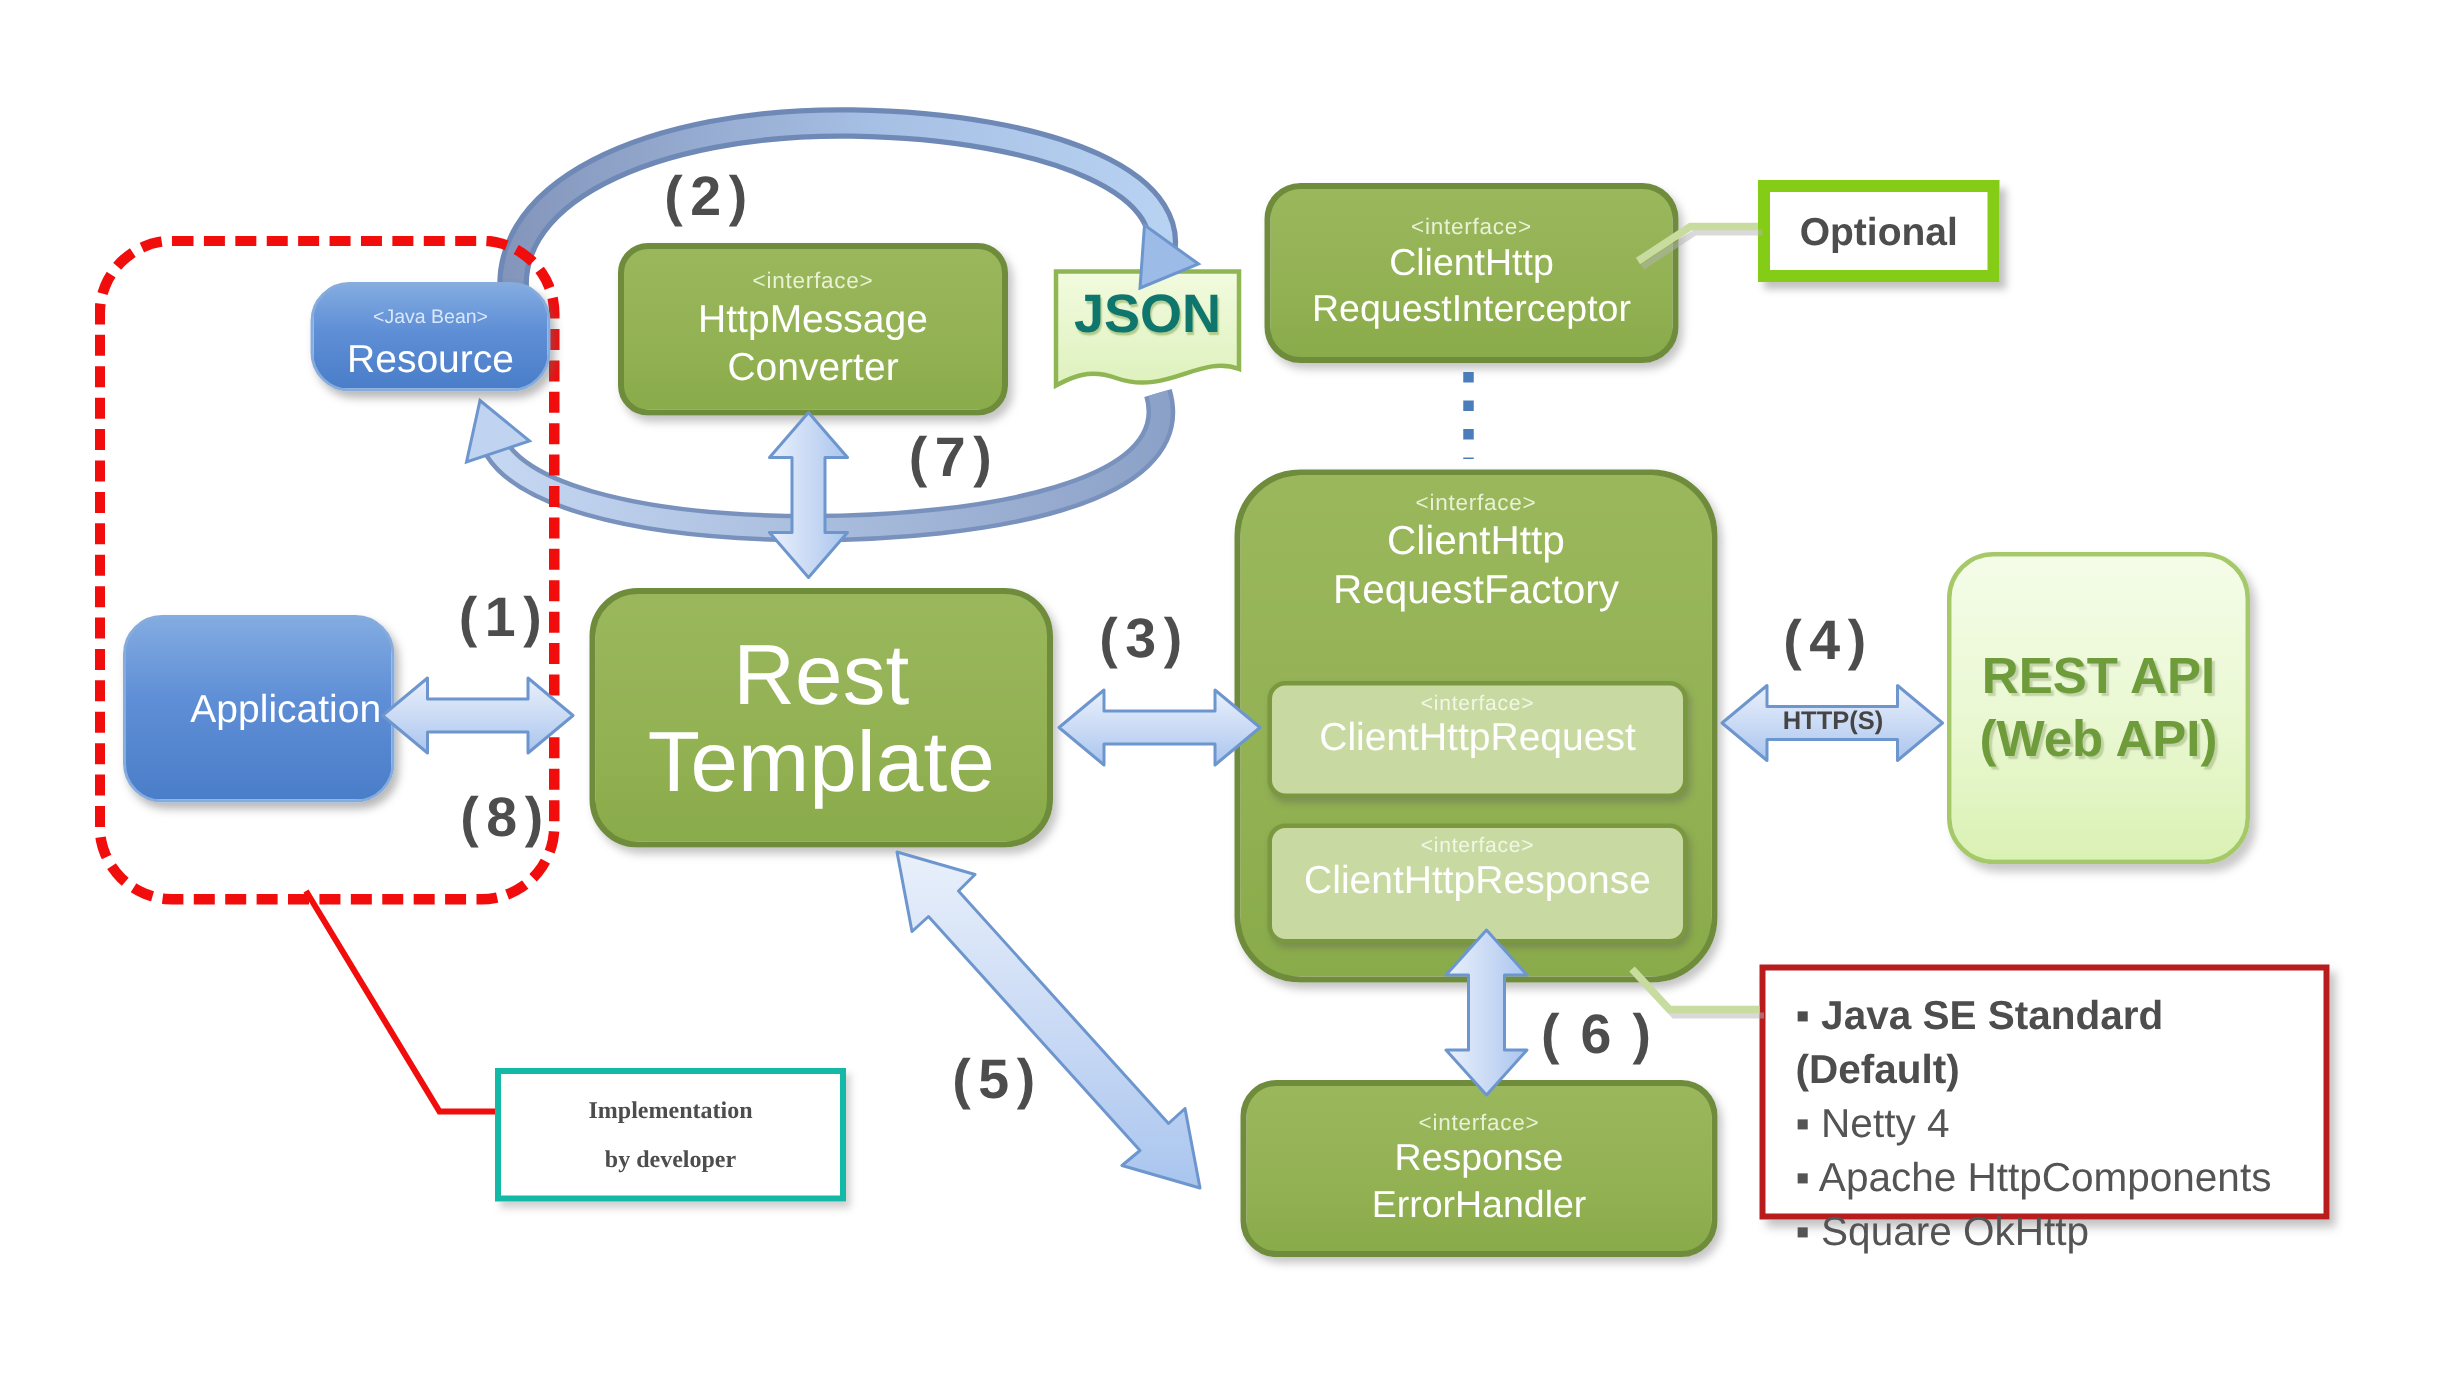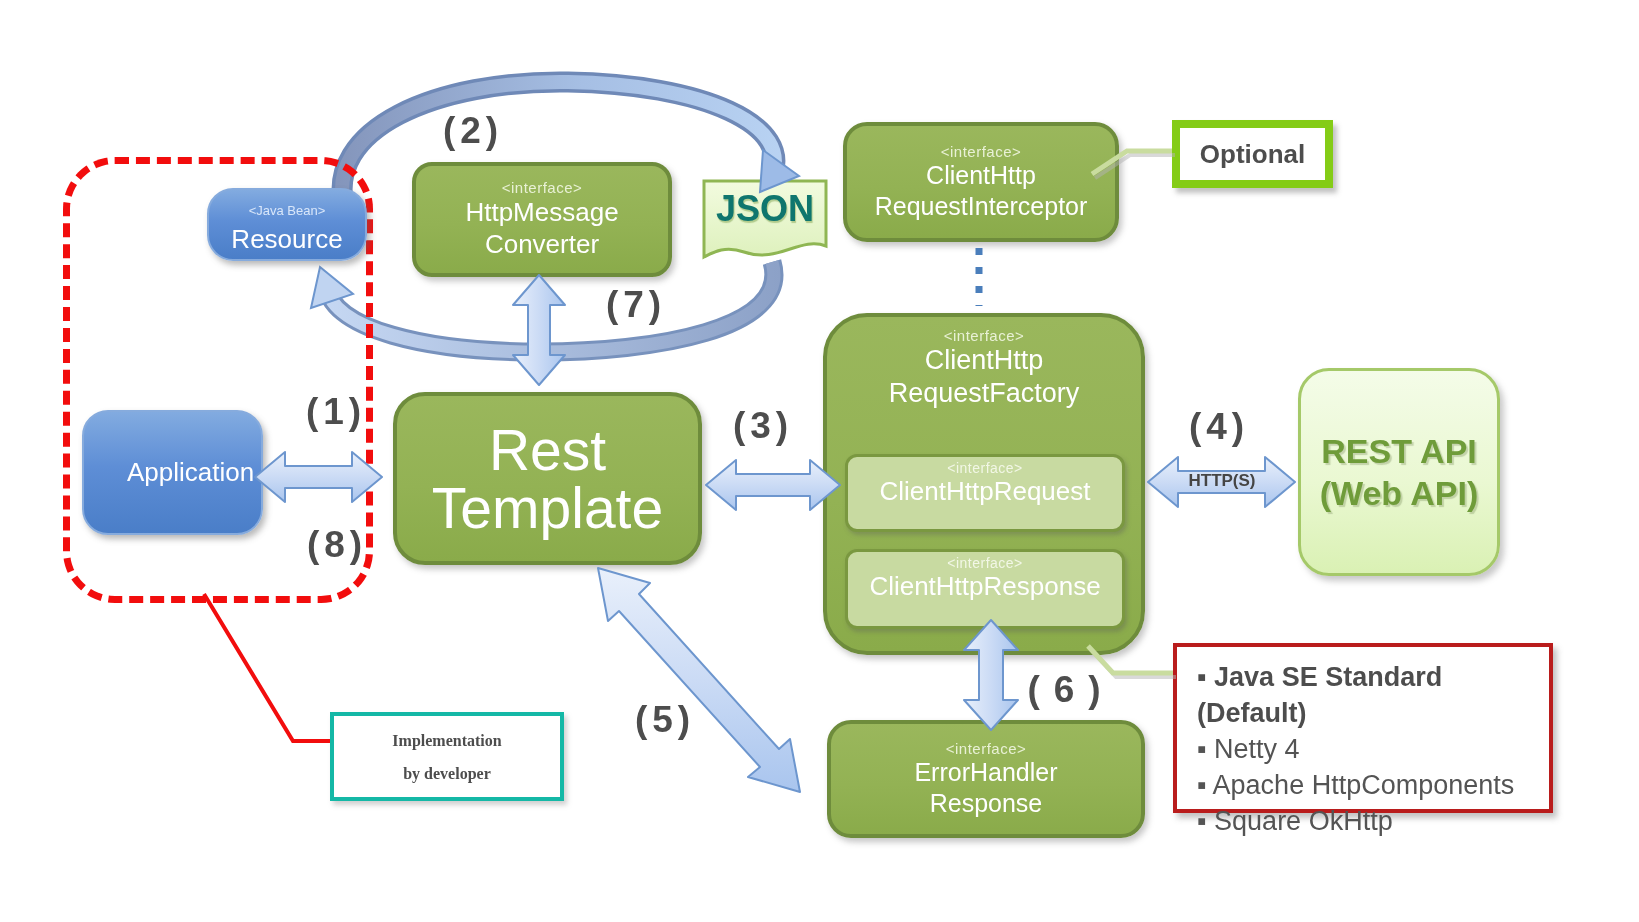--- a/index.html
+++ b/index.html
@@ -167,22 +167,22 @@
     </div>
   </div>
 
   <div id="rest-api-box">
     <div class="api-line">REST API</div>
     <div class="api-line">(Web API)</div>
   </div>
 
   <div class="gbox" id="error-handler-box">
     <span class="cap">&lt;interface&gt;</span>
+    <div class="mid">Response</div>
     <div class="mid">ErrorHandler</div>
-    <div class="mid">Response</div>
   </div>
 
   <div class="whitebox" id="optional-box">
     <span>Optional</span>
   </div>
 
   <div class="whitebox" id="implementation-box">
     <span>Implementation</span>
     <span>by developer</span>
   </div>

